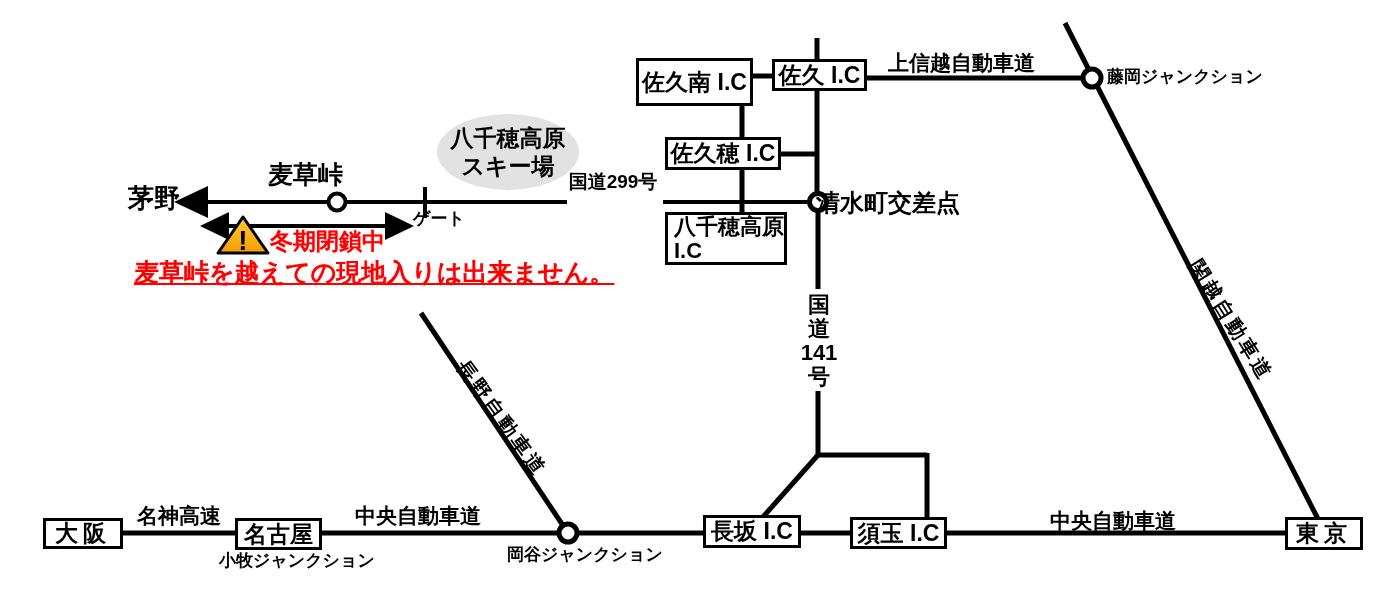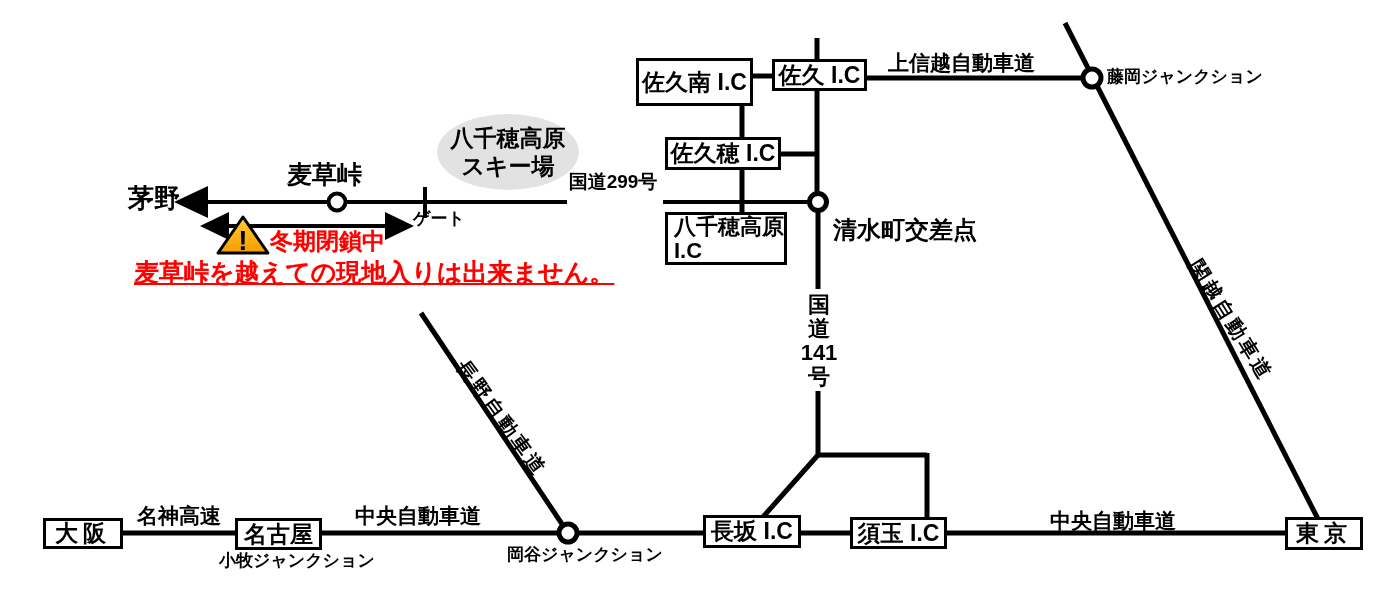--- a/index.html
+++ b/index.html
@@ -121,28 +121,28 @@
   <div class="ic-box city" style="left:1285px;top:517px;width:78px;height:33px;">
     <span>東京</span>
   </div>
 
   <div class="ellipse-label" style="left:438px;top:124px;width:140px;">
     <span>八千穂高原</span>
     <span>スキー場</span>
   </div>
 
   <div class="lbl" style="left:128px;top:184px;font-size:26px;">茅野</div>
-  <div class="lbl" style="left:268px;top:161px;font-size:25px;margin-left:19px;">麦草峠</div>
+  <div class="lbl" style="left:268px;top:161px;font-size:25px;">麦草峠</div>
   <div class="lbl" style="left:413px;top:210px;font-size:17px;">ゲート</div>
 
   <div class="r299" style="left:560px;top:172px;width:106px;">
     <span class="l1">国道299号</span>
   </div>
 
-  <div class="lbl" style="left:833px;top:190px;font-size:24px;margin-top:27px;">清水町交差点</div>
+  <div class="lbl" style="left:816px;top:190px;font-size:24px;">清水町交差点</div>
   <div class="lbl" style="left:888px;top:51px;font-size:21px;">上信越自動車道</div>
   <div class="lbl small-jct" style="left:1107px;top:68px;">藤岡ジャンクション</div>
 
   <div class="stack" style="left:796px;top:293px;">
     <span>国</span>
     <span>道</span>
     <span>141</span>
     <span>号</span>
   </div>
 

